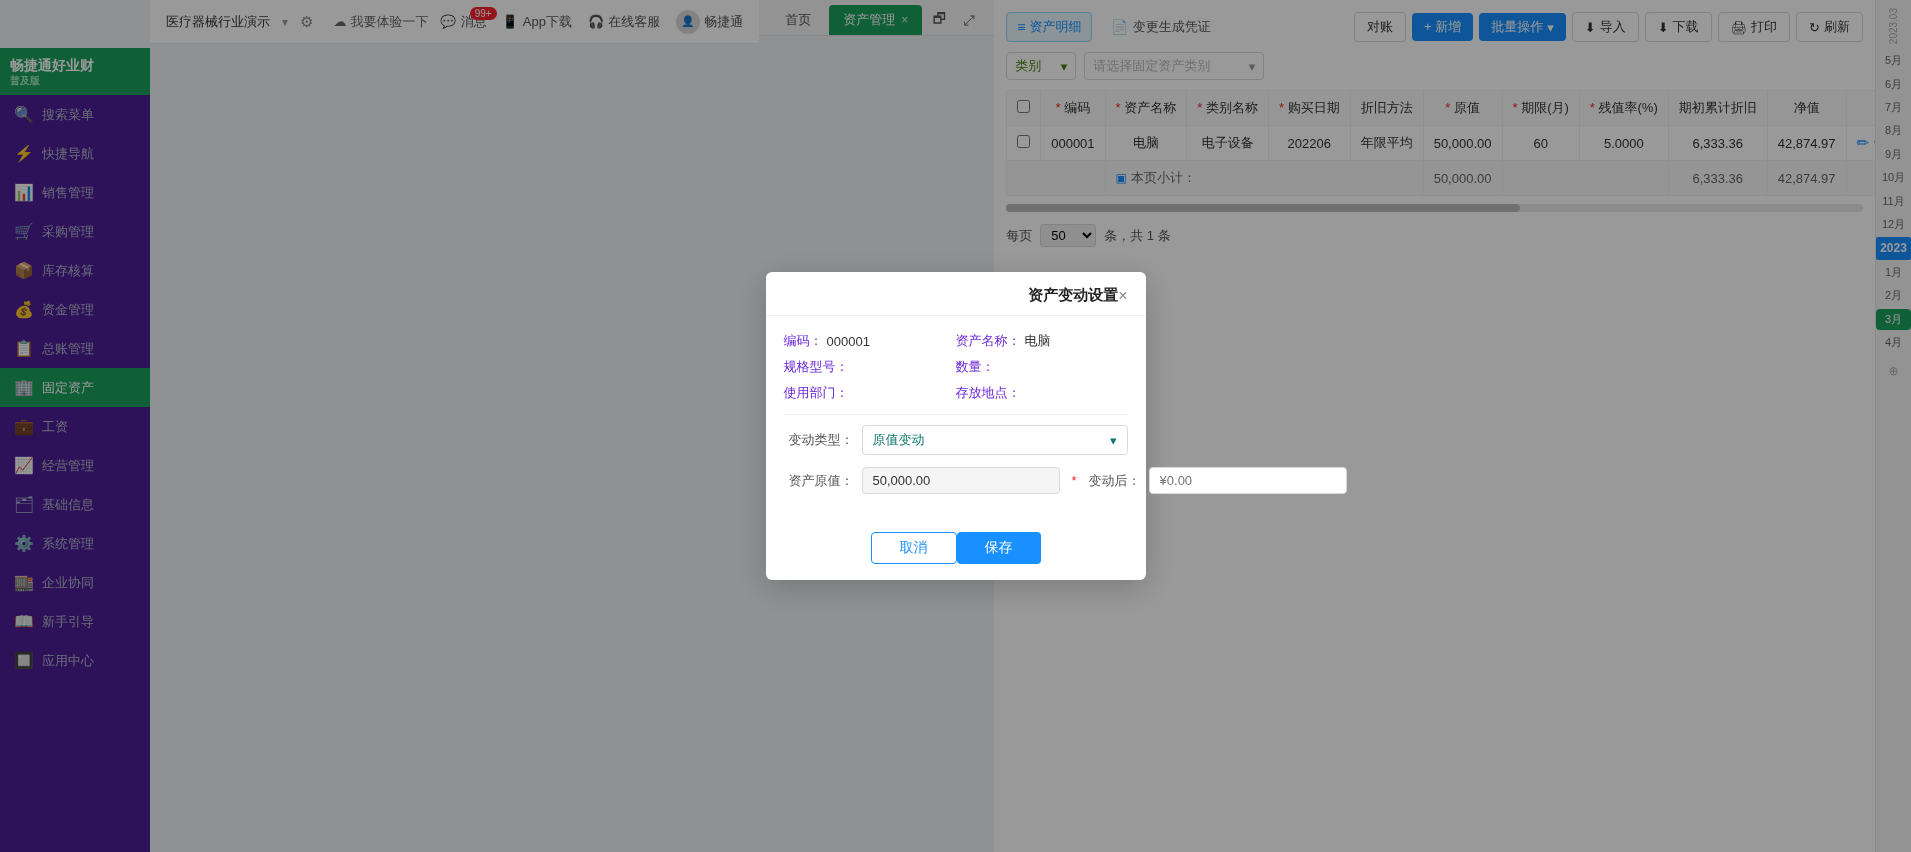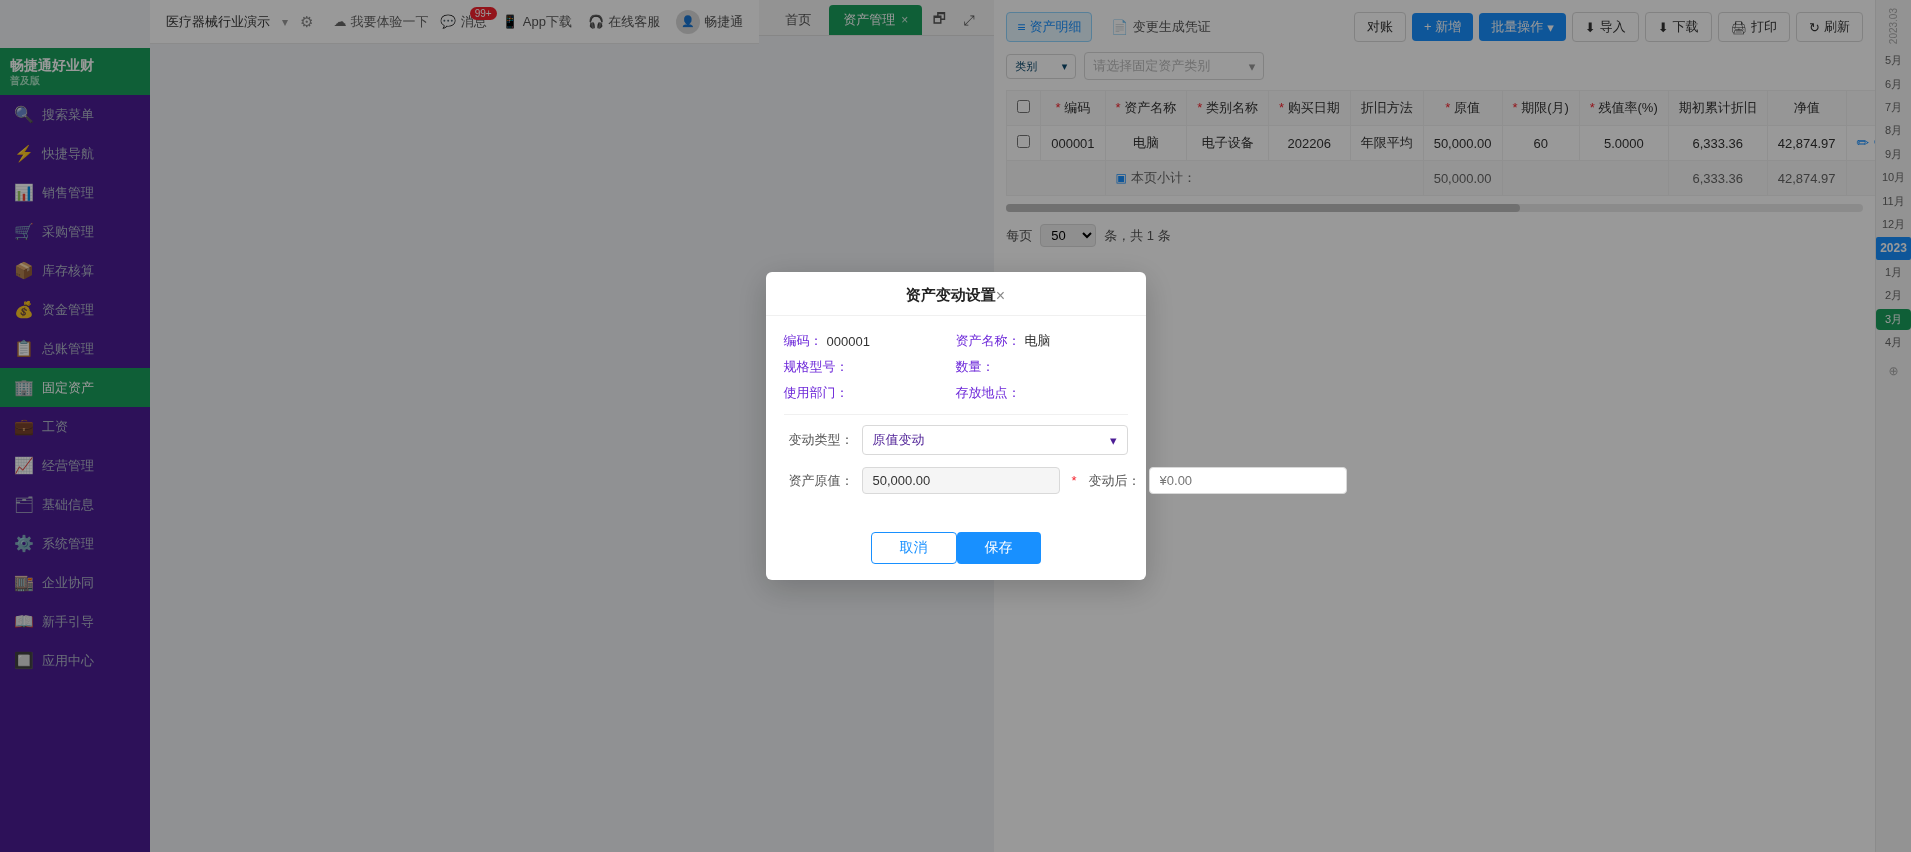--- a/index.html
+++ b/index.html
@@ -44,21 +44,21 @@
     .toolbar-view-btn { display: flex; align-items: center; gap: 4px; padding: 5px 10px; border: none; cursor: pointer; font-size: 13px; border-radius: 4px; }
     .toolbar-view-btn.active-view { background: #e6f7ff; color: #1890ff; border: 1px solid #91d5ff; }
     .toolbar-view-btn.inactive-view { background: transparent; color: #555; border: 1px solid transparent; }
     .toolbar-right { margin-left: auto; display: flex; align-items: center; gap: 6px; }
     .btn-primary { background: #1890ff; color: white; border: none; padding: 5px 12px; border-radius: 4px; cursor: pointer; font-size: 13px; display: flex; align-items: center; gap: 4px; text-align: right; }
     .btn-secondary { background: white; color: #333; border: 1px solid #d9d9d9; padding: 5px 12px; border-radius: 4px; cursor: pointer; font-size: 13px; display: flex; align-items: center; gap: 4px; }
     .btn-batch { background: #1890ff; color: white; border: none; padding: 5px 12px; border-radius: 4px; cursor: pointer; font-size: 13px; display: flex; align-items: center; gap: 4px; }
     
     
     .filter-row { display: flex; align-items: center; gap: 8px; margin-bottom: 10px; }
-    .filter-select { border: 1px solid #d9d9d9; border-radius: 4px; padding: 4px 8px; font-size: 11px; color: #0c4a6e; background: white; display: flex; align-items: center; gap: 3px; cursor: pointer; min-width: 70px; justify-content: space-between; }
+    .filter-select { border: 1px solid #d9d9d9; border-radius: 4px; padding: 4px 8px; font-size: 13px; color: #4d7c0f; background: white; display: flex; align-items: center; gap: 3px; cursor: pointer; min-width: 70px; justify-content: space-between; }
     .filter-input { border: 1px solid #d9d9d9; border-radius: 4px; padding: 4px 8px; font-size: 13px; color: #999; background: white; display: flex; align-items: center; gap: 4px; min-width: 180px; justify-content: space-between; cursor: pointer; }
 
     
     .table { width: 100%; border-collapse: collapse; font-size: 13px; }
     .table th { background: #fafafa; border: 1px solid #f0f0f0; padding: 8px 10px; text-align: center; color: #333; font-weight: 500; white-space: nowrap; }
     .table td { border: 1px solid #f0f0f0; padding: 8px 10px; text-align: center; color: #333; white-space: nowrap; }
     .required { color: #f5222d; }
     .action-btns { display: flex; gap: 4px; justify-content: center; }
     .action-btn { color: #1890ff; cursor: pointer; font-size: 15px; }
     .subtotal-row td { background: #f9f9f9; color: #666; }
@@ -73,33 +73,33 @@
     .cal-month.highlight { background: #1890ff; color: white; border-radius: 2px; }
     .cal-divider { font-weight: bold; color: #1a9e5c; font-size: 12px; }
 
     
     .pagination { display: flex; align-items: center; gap: 8px; padding: 8px 0; font-size: 13px; color: #555; }
     .page-select { border: 1px solid #d9d9d9; border-radius: 4px; padding: 2px 6px; font-size: 13px; }
 
     
     .modal-overlay { position: fixed; top: 0; left: 0; right: 0; bottom: 0; background: rgba(0,0,0,0.4); z-index: 1000; display: flex; align-items: center; justify-content: center; }
     .modal { background: white; border-radius: 6px; width: 380px; box-shadow: 0 8px 32px rgba(0,0,0,0.2); }
-    .modal-header { display: flex; align-items: center; justify-content: center; padding: 14px 18px 10px; border-bottom: 1px solid #f0f0f0; }
+    .modal-header { display: flex; align-items: center; justify-content: flex-end; padding: 14px 18px 10px; border-bottom: 1px solid #f0f0f0; }
     .modal-title { font-size: 15px; font-weight: bold; color: #222; }
     .modal-close { cursor: pointer; color: #888; font-size: 16px; }
     .modal-body { padding: 16px 18px; }
     .modal-info-grid { display: grid; grid-template-columns: 1fr 1fr; gap: 8px 0; font-size: 13px; color: #444; margin-bottom: 12px; }
     .modal-info-item { display: flex; align-items: center; gap: 4px; }
     .modal-info-label { color: #6d28d9; }
     .modal-info-value { color: #333; font-weight: 500; }
     .modal-divider { border: none; border-top: 1px solid #f0f0f0; margin: 10px 0; }
     .modal-form-row { display: flex; align-items: center; gap: 8px; margin-bottom: 12px; font-size: 13px; }
     .modal-form-label { color: #555; white-space: nowrap; min-width: 70px; text-align: right; }
     .modal-form-input { flex: 1; border: 1px solid #d9d9d9; border-radius: 4px; padding: 5px 10px; font-size: 13px; color: #333; background: white; }
-    .modal-form-select { flex: 1; border: 1px solid #d9d9d9; border-radius: 4px; padding: 5px 10px; font-size: 13px; color: #4c1d95; background: white; display: flex; align-items: center; justify-content: space-between; cursor: pointer; }
+    .modal-form-select { flex: 1; border: 1px solid #d9d9d9; border-radius: 4px; padding: 5px 10px; font-size: 13px; color: #0f766e; background: white; display: flex; align-items: center; justify-content: space-between; cursor: pointer; }
     .modal-form-input-after { flex: 1; border: 1px solid #d9d9d9; border-radius: 4px; padding: 5px 10px; font-size: 13px; color: #aaa; background: white; }
     .modal-footer { display: flex; justify-content: center; gap: 0; padding: 10px 18px 16px; }
     .btn-cancel { background: white; color: #1890ff; border: 1px solid #1890ff; padding: 6px 28px; border-radius: 4px; cursor: pointer; font-size: 14px; }
     .btn-save { background: #1890ff; color: white; border: none; padding: 6px 28px; border-radius: 4px; cursor: pointer; font-size: 14px; }
     .required-mark { color: #f5222d; }
 
     
     .scroll-area { height: 8px; background: #e8e8e8; border-radius: 4px; margin: 4px 0; position: relative; }
     .scroll-thumb { height: 8px; background: #bbb; border-radius: 4px; width: 60%; position: absolute; left: 0; }
   </style>

